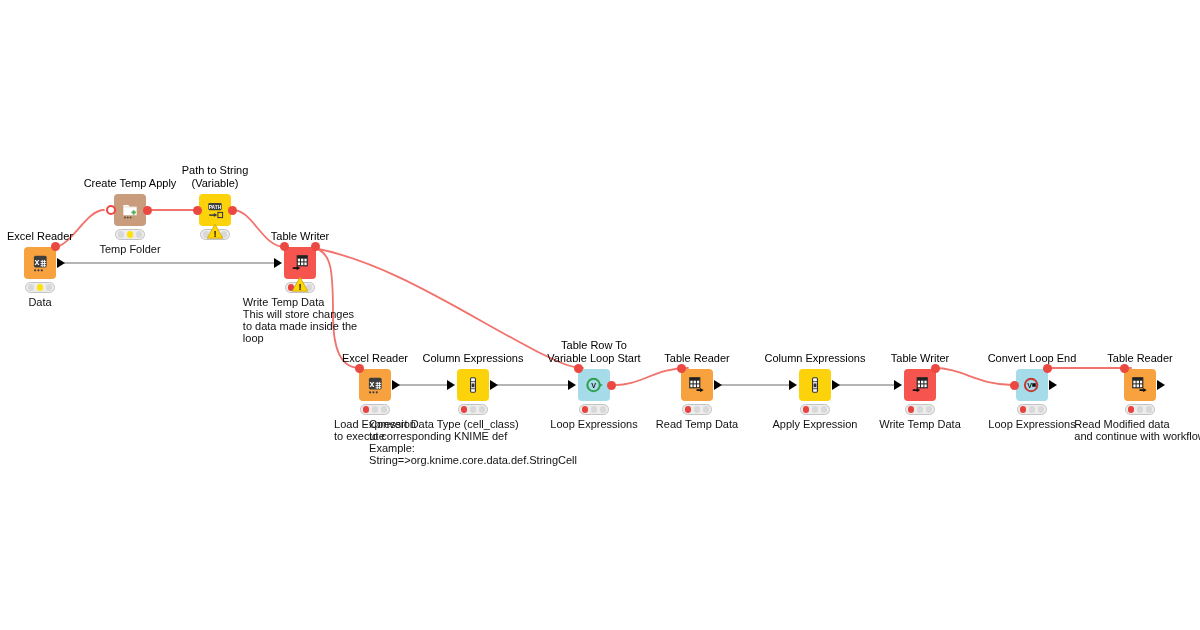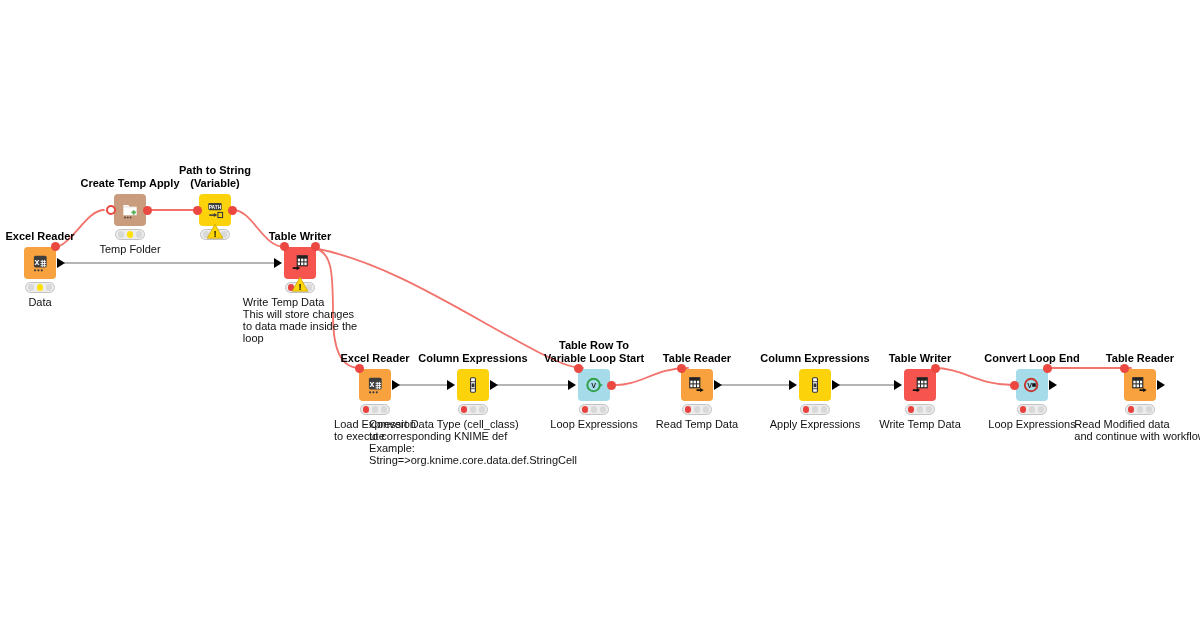--- a/index.html
+++ b/index.html
@@ -11,21 +11,21 @@
   .flow{fill:none;stroke:var(--flow-connection-red,#F2726C);stroke-width:1.8;stroke-linecap:round}
   .data{fill:none;stroke:var(--data-connection-gray,#9D9D9D);stroke-width:1.4}
   .node{position:absolute;width:32px;height:32px;z-index:2}
   .nbox{position:absolute;inset:0;border-radius:4px;display:flex;align-items:center;justify-content:center}
   .nbox svg{width:20px;height:20px}
   .orange{background:var(--reader-orange,#F7A23E)}
   .yellow{background:var(--manipulator-yellow,#FCD20A)}
   .rednode{background:var(--writer-red,#F6554F)}
   .tan{background:var(--folder-tan,#C89C7D)}
   .blue{background:var(--loop-blue,#A6DCE9)}
-  .nlabel{position:absolute;bottom:37px;left:50%;transform:translateX(-50%);font-size:11px;font-weight:bold;color:#000;white-space:pre;text-align:center;line-height:12.5px;width:max-content}
+  .nlabel{position:absolute;bottom:37px;left:50%;transform:translateX(-50%);font-size:11px;font-weight:normal;color:#000;white-space:pre;text-align:center;line-height:12.5px;width:max-content}
   .ncaption{position:absolute;top:49px;left:50%;transform:translateX(-50%);font-size:11px;color:#111;white-space:pre;text-align:left;line-height:12px;width:max-content}
   .lights{position:absolute;top:35px;left:50%;transform:translateX(-50%);width:30px;height:11px;background:#ECECEC;border:1px solid #C3C3C3;border-radius:6px;display:flex;align-items:center;justify-content:center;gap:2.5px}
   .lights .c{width:6.5px;height:6.5px;border-radius:50%;background:#D8D8D8}
   .lights .c.yellow{background:var(--light-yellow,#FFE10A)}
   .lights .c.red{background:var(--light-red,#E8423E)}
   .warn{position:absolute;top:29px;left:50%;transform:translateX(-50%);z-index:4;width:18px;height:17px}
   .dot{position:absolute;width:9px;height:9px;border-radius:50%;background:var(--port-red,#EA4840);z-index:3}
   .dot.tl{left:-4px;top:-5px}
   .dot.tr{right:-4px;top:-5px}
   .dot.ml{left:-6px;top:11.5px}
@@ -284,21 +284,21 @@
           <use href="#i-colexpr"></use>
         </svg>
       </div>
     <span class="tri in"></span>
     <span class="tri out"></span>
     <div class="lights">
         <span class="c red"></span>
         <span class="c off"></span>
         <span class="c off"></span>
       </div>
-    <div class="ncaption">Apply Expressions</div>
+    <div class="ncaption">Apply Expression</div>
   </div>
 
   <div class="node" style="left:904px;top:369px">
     <div class="nlabel">Table Writer</div>
     <div class="nbox rednode">
         <svg>
           <use href="#i-table-writer"></use>
         </svg>
       </div>
     <span class="tri in"></span>

